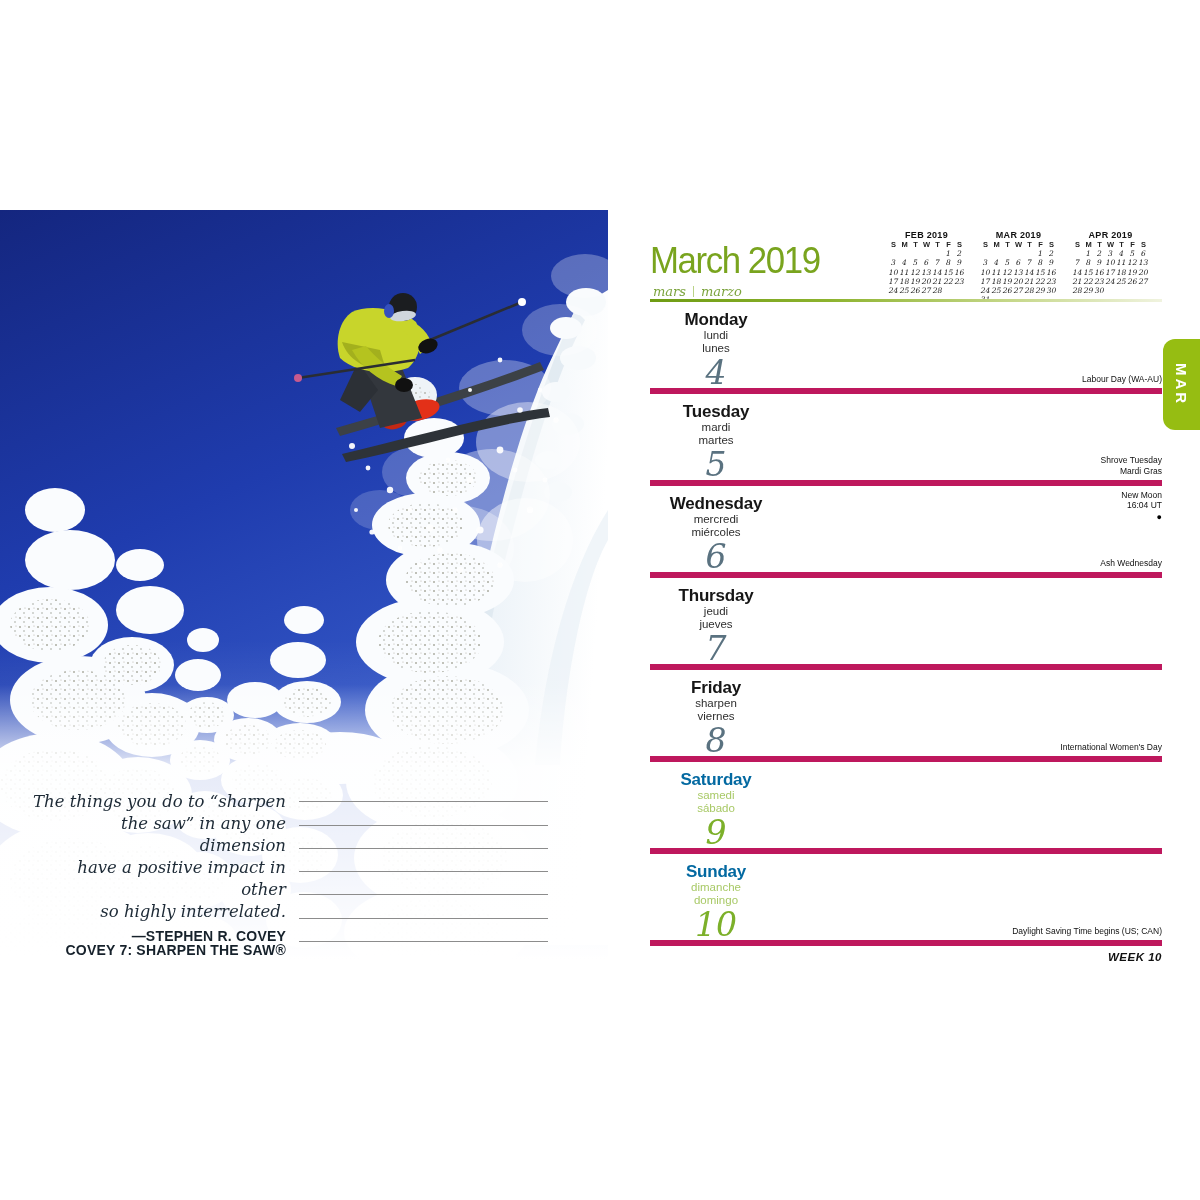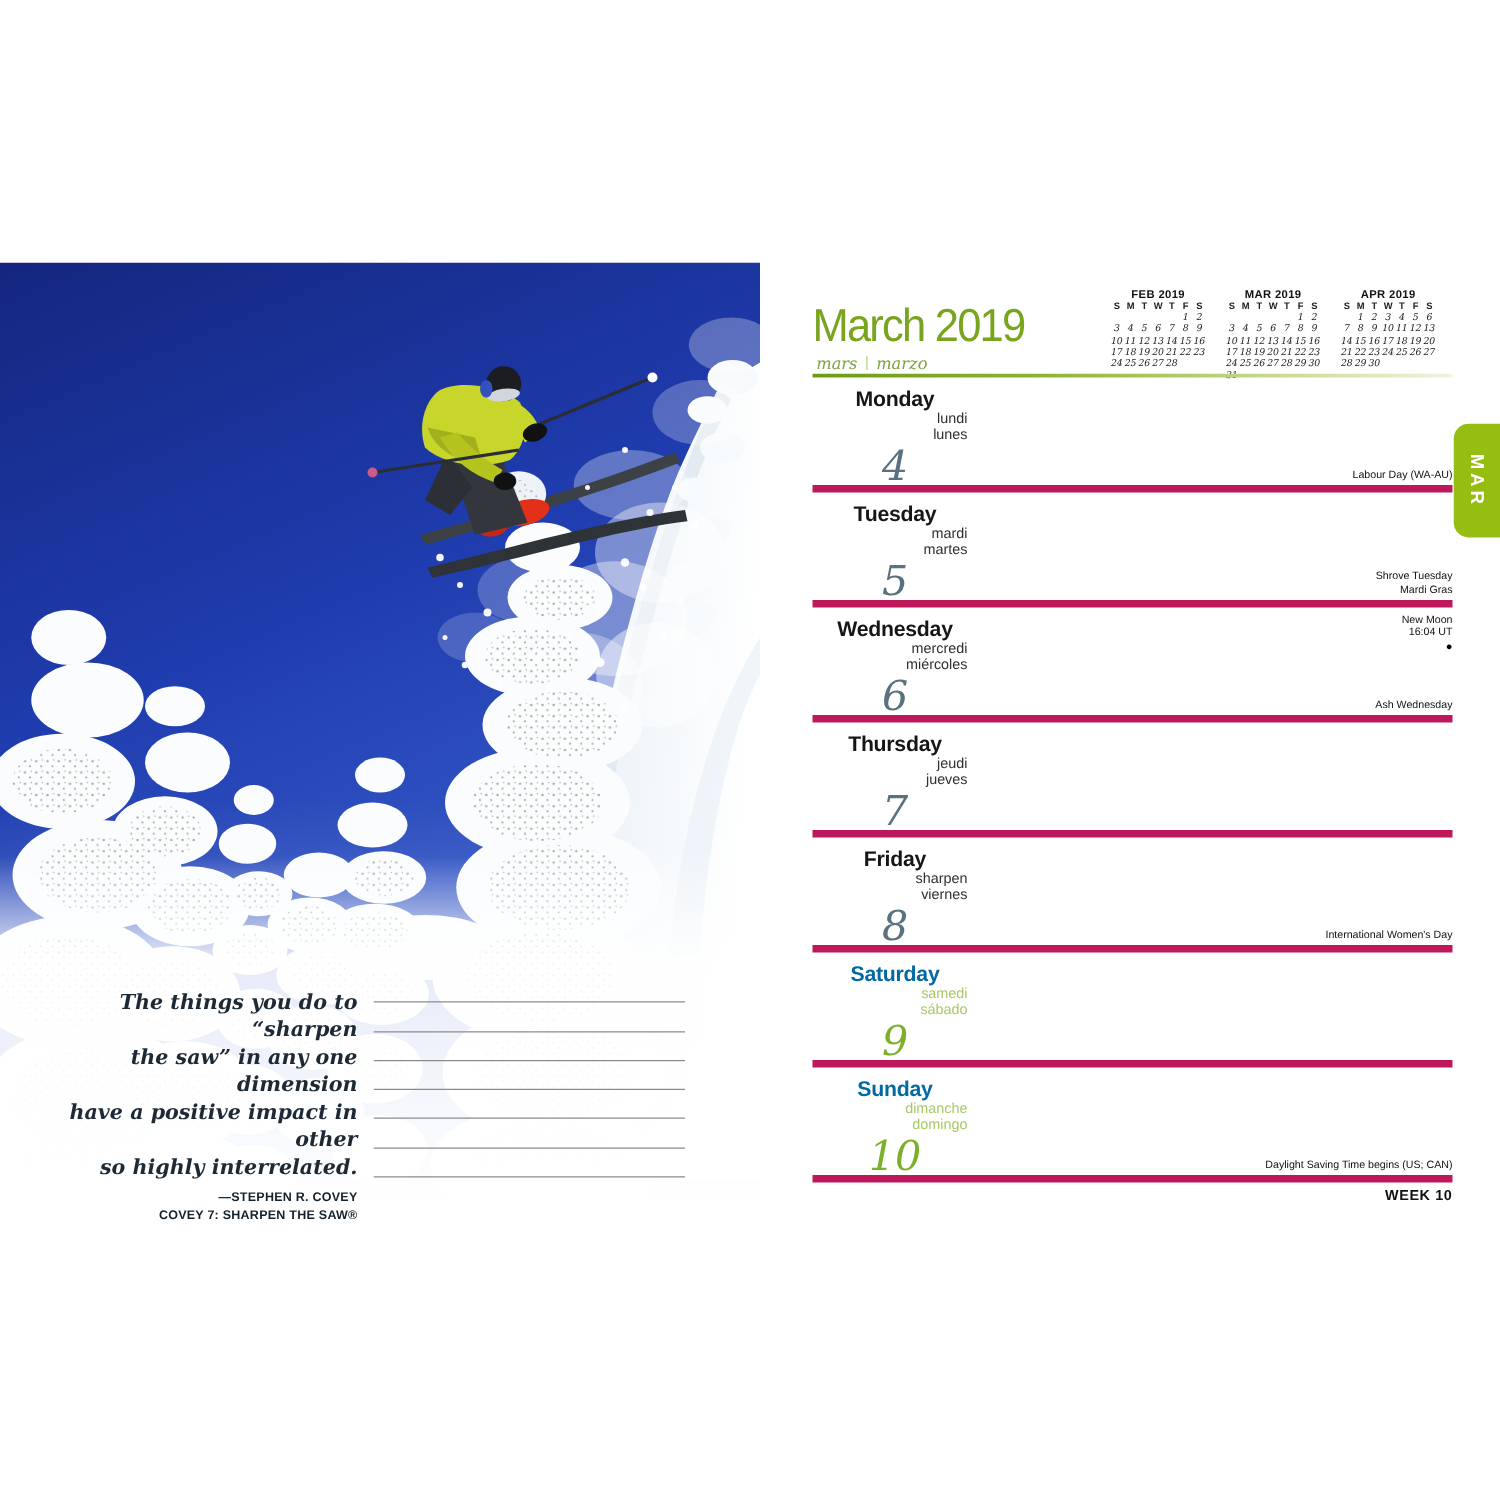--- a/index.html
+++ b/index.html
@@ -2,23 +2,23 @@
 <html><head>
 <meta charset="utf-8">
 <style>
   html,body{margin:0;padding:0;background:#ffffff;}
   .canvas{position:relative;width:1200px;height:1200px;background:#ffffff;overflow:hidden;
           font-family:"Liberation Sans",sans-serif;}
   
   .photo{position:absolute;left:0;top:210px;width:608px;height:750px;}
   
   .quote-block{position:absolute;left:30px;top:791px;width:256px;text-align:right;}
-  .quote-line{font-family:"DejaVu Serif",serif;font-style:italic;font-weight:bold;
+  .quote-line{font-family:"DejaVu Serif",serif;font-style:italic;font-weight:normal;
               font-size:16.5px;line-height:22px;color:#1d2a36;}
-  .quote-attr{margin-top:7px;font-weight:bold;font-size:10px;line-height:13.5px;
+  .quote-attr{margin-top:7px;font-weight:bold;font-size:14px;line-height:13.5px;
               letter-spacing:.2px;color:#16212b;}
   
   .rules{position:absolute;left:299px;top:779px;width:249px;}
   .rule{height:23.3px;box-sizing:border-box;border-bottom:1px solid #8c8c8c;}
   
   .page-title{position:absolute;left:650px;top:240px;font-size:37px;color:#79a41e;
               letter-spacing:-1.5px;transform:scaleX(.94);transform-origin:left;}
   .page-subtitle{position:absolute;left:653px;top:284px;font-family:"DejaVu Serif",serif;
                  font-style:italic;font-size:13px;color:#7ca43e;}
   .subtitle-divider{display:inline-block;width:1px;height:11px;background:#b9d286;
@@ -32,33 +32,33 @@
             color:#111;line-height:10px;}
   .mc-grid{display:grid;grid-template-columns:repeat(7,11px);}
   .mc-wd{font-weight:bold;font-size:7.5px;line-height:9px;text-align:center;color:#222;}
   .mc-num{font-family:"DejaVu Serif",serif;font-style:italic;font-size:7.5px;line-height:9.3px;
           text-align:center;color:#222;white-space:nowrap;}
   
   .week{position:absolute;left:650px;top:302px;width:512px;}
   .day-row{position:relative;height:92px;box-sizing:border-box;border-bottom:6px solid #be185d;}
   .day-head{position:absolute;left:8px;top:9px;width:116px;text-align:center;}
   .day-name{font-weight:bold;font-size:17px;line-height:18px;letter-spacing:-.2px;color:#161616;}
-  .day-sub{font-size:11.5px;line-height:13px;color:#2e2e2e;text-align:right;}
+  .day-sub{font-size:11.5px;line-height:13px;color:#2e2e2e;}
   .day-date{font-family:"DejaVu Serif",serif;font-style:italic;font-size:33px;line-height:31px;
             color:#5a7280;margin-top:2px;}
   .day-row.accent .day-name{color:#0369a1;}
   .day-row.accent .day-sub{color:#a8c966;}
   .day-row.accent .day-date{color:#7cb02a;}
   .notes-top{position:absolute;right:0;top:4px;text-align:right;font-size:8.5px;
              line-height:10px;color:#101010;}
   .notes-bottom{position:absolute;right:0;bottom:4px;text-align:right;font-size:8.5px;
                 line-height:10.5px;color:#101010;margin-top:44px;}
   .moon{font-size:9px;line-height:10px;margin-top:2px;color:#000;}
   .week-label{position:absolute;left:650px;top:951px;width:512px;text-align:right;
-              font-weight:bold;font-size:11.5px;letter-spacing:.5px;color:#111;}
+              font-weight:bold;font-size:11.5px;letter-spacing:.5px;color:#111;font-style:italic;}
   
   .month-tab{position:absolute;left:1163px;top:339px;width:37px;height:91px;
              background:#96bd12;border-radius:12px 0 0 12px;
              display:flex;align-items:center;justify-content:center;}
   .month-tab span{writing-mode:vertical-rl;text-orientation:mixed;color:#fff;
                   font-weight:bold;font-size:15px;letter-spacing:3px;}
 </style>
 </head>
 <body>
 

